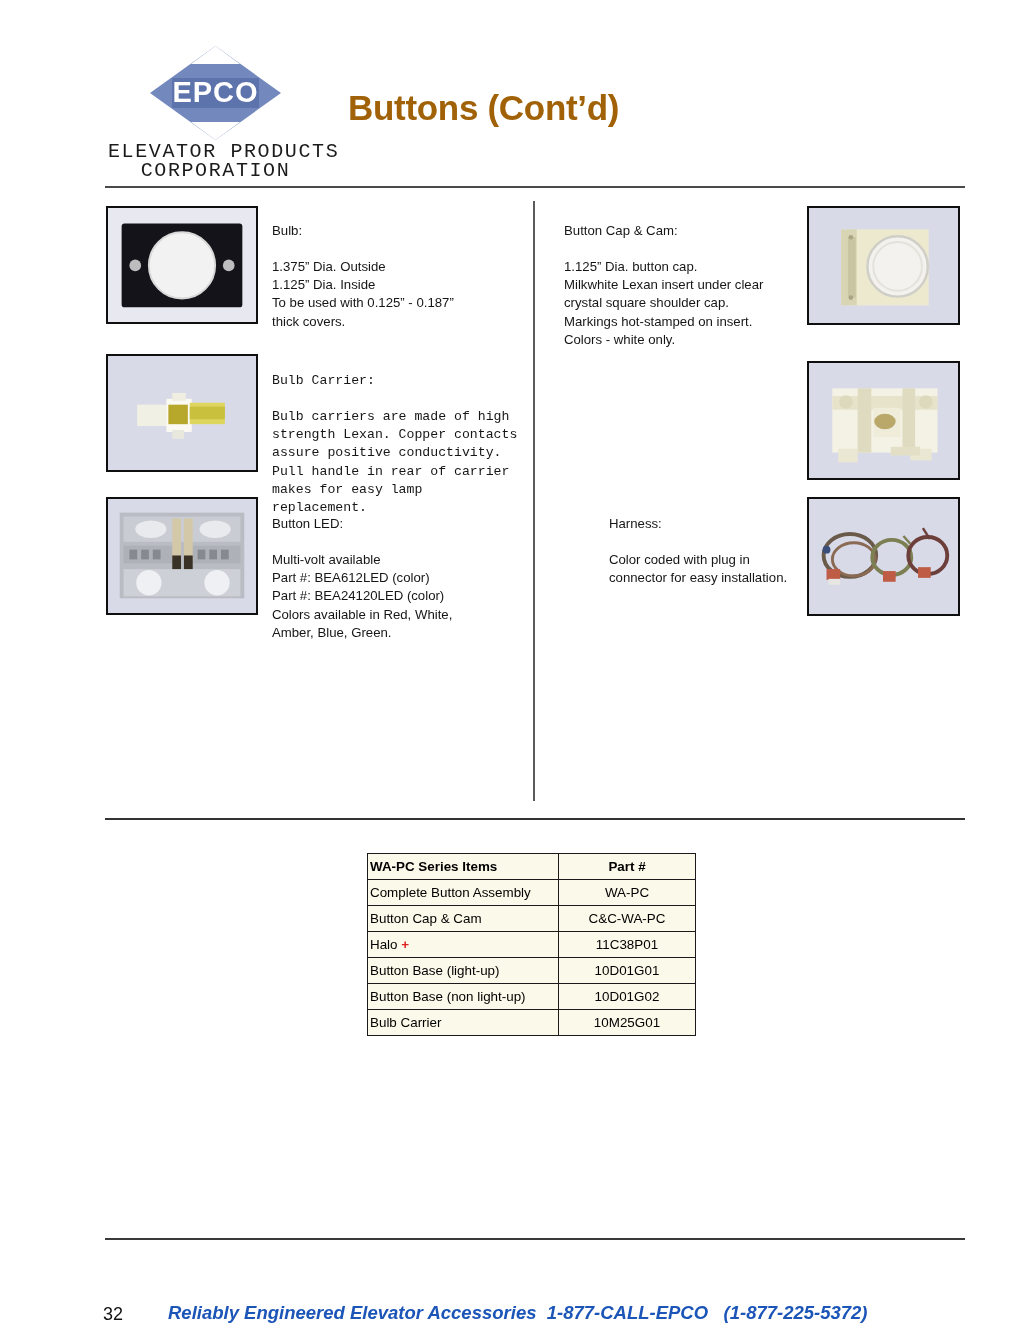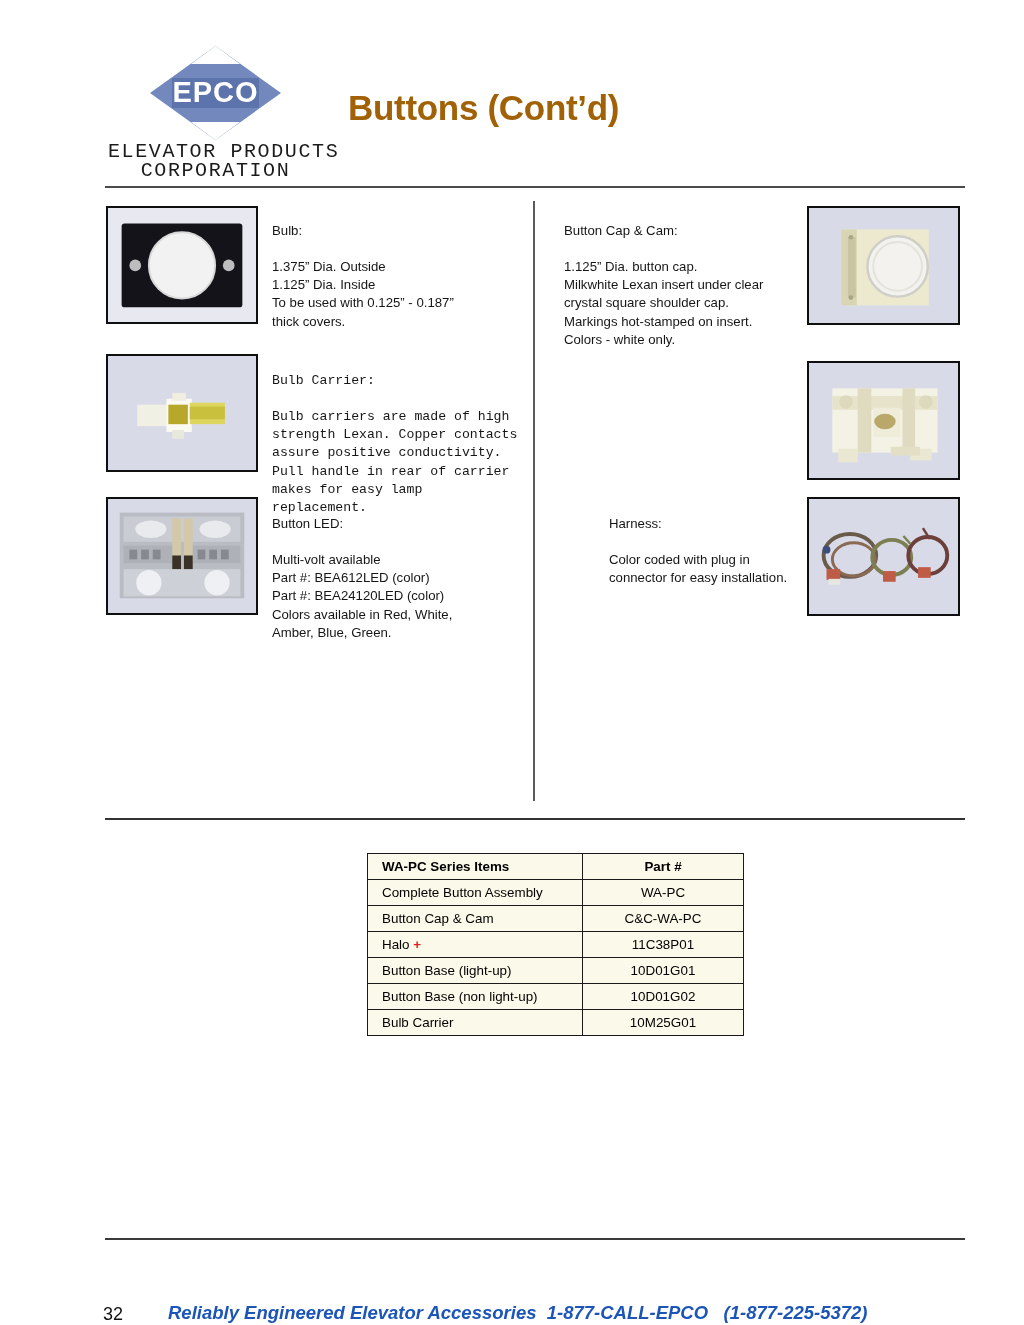--- a/index.html
+++ b/index.html
@@ -119,21 +119,21 @@
     position: absolute;
     left: 367px;
     top: 853px;
     border-collapse: collapse;
     background: #fbf9e9;
   }
   #parts-table td, #parts-table th {
     border: 1.6px solid #1a1a1a;
     font-size: 13.4px;
     height: 21px;
-    padding: 2px 14px;
+    padding: 2px 2px;
     font-weight: normal;
     background: #fbf9e9;
     color: #000;
   }
   #parts-table th { font-weight: bold; }
   #parts-table .c-item { width: 186px; text-align: left; }
   #parts-table .c-part { width: 132px; text-align: center; }
   #parts-table th.c-item { text-align: left; }
   #parts-table th.c-part { text-align: center; }
   .plus { color: #e02020; font-weight: bold; }

